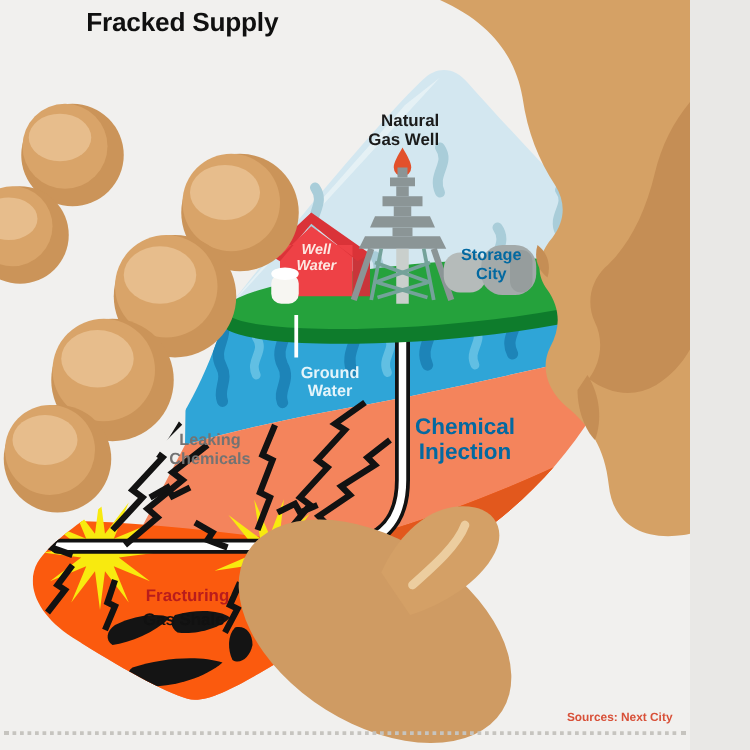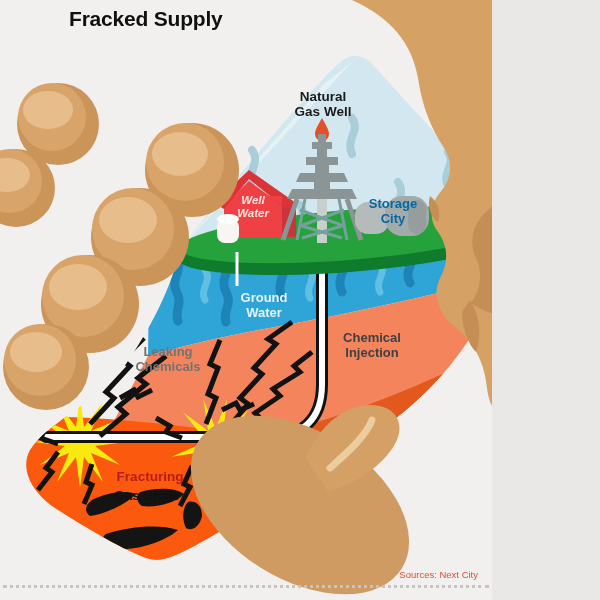--- a/index.html
+++ b/index.html
@@ -1,32 +1,32 @@
 <!DOCTYPE html>
 <html><head>
 <meta charset="utf-8">
 <style>
   html,body{margin:0;padding:0;background:#e9e8e6;}
-  .stage{position:relative;width:492px;height:600px;background:#f1f0ee;overflow:hidden;
+  .stage{position:relative;width:552px;height:600px;background:#f1f0ee;overflow:hidden;
          font-family:"Liberation Sans",sans-serif;}
   .stage svg{position:absolute;left:0;top:0;}
   .lbl{position:absolute;font-weight:bold;text-align:center;line-height:1.12;
        transform:translateX(-50%);white-space:nowrap;z-index:5;}
   .lbl span{display:block;}
   #title{left:69px;top:7px;font-size:21px;color:#101010;transform:none;text-align:left;
          letter-spacing:-0.2px;z-index:5;position:absolute;font-weight:bold;}
-  #lbl-ngw{left:323px;top:89px;font-size:13.5px;color:#1b1b1b;}
+  #lbl-ngw{left:323px;top:89px;font-size:13.5px;color:#1b1b1b;text-align:right;}
   #lbl-ww{left:253px;top:194px;font-size:11.5px;color:#fde8e2;font-style:italic;}
   #lbl-st{left:393px;top:197px;font-size:13px;color:#0369a1;}
   #lbl-gw{left:233px;top:291px;font-size:13px;color:#e4f4fa;margin-left:31px;}
   #lbl-lc{left:168px;top:345px;font-size:13px;color:#737373;}
-  #lbl-ci{left:372px;top:331px;font-size:13px;color:#404040;}
+  #lbl-ci{left:372px;top:331px;font-size:18px;color:#0369a1;}
   #lbl-fr{left:150px;top:469px;font-size:13.5px;color:#b91c1c;}
   #lbl-gs{left:147px;top:488px;font-size:13.5px;color:#111111;}
-  #source{position:absolute;right:14px;top:569px;font-size:9.5px;font-weight:normal;
+  #source{position:absolute;right:14px;top:569px;font-size:9.5px;font-weight:bold;
           color:#d85038;z-index:5;}
   #rule{position:absolute;left:3px;right:3px;top:585px;border-top:3px dotted #c6c4bf;z-index:4;}
 </style>
 </head>
 <body>
 
 <div class="stage">
 
 <svg width="600" height="600" viewBox="0 0 600 600">
   <defs>

